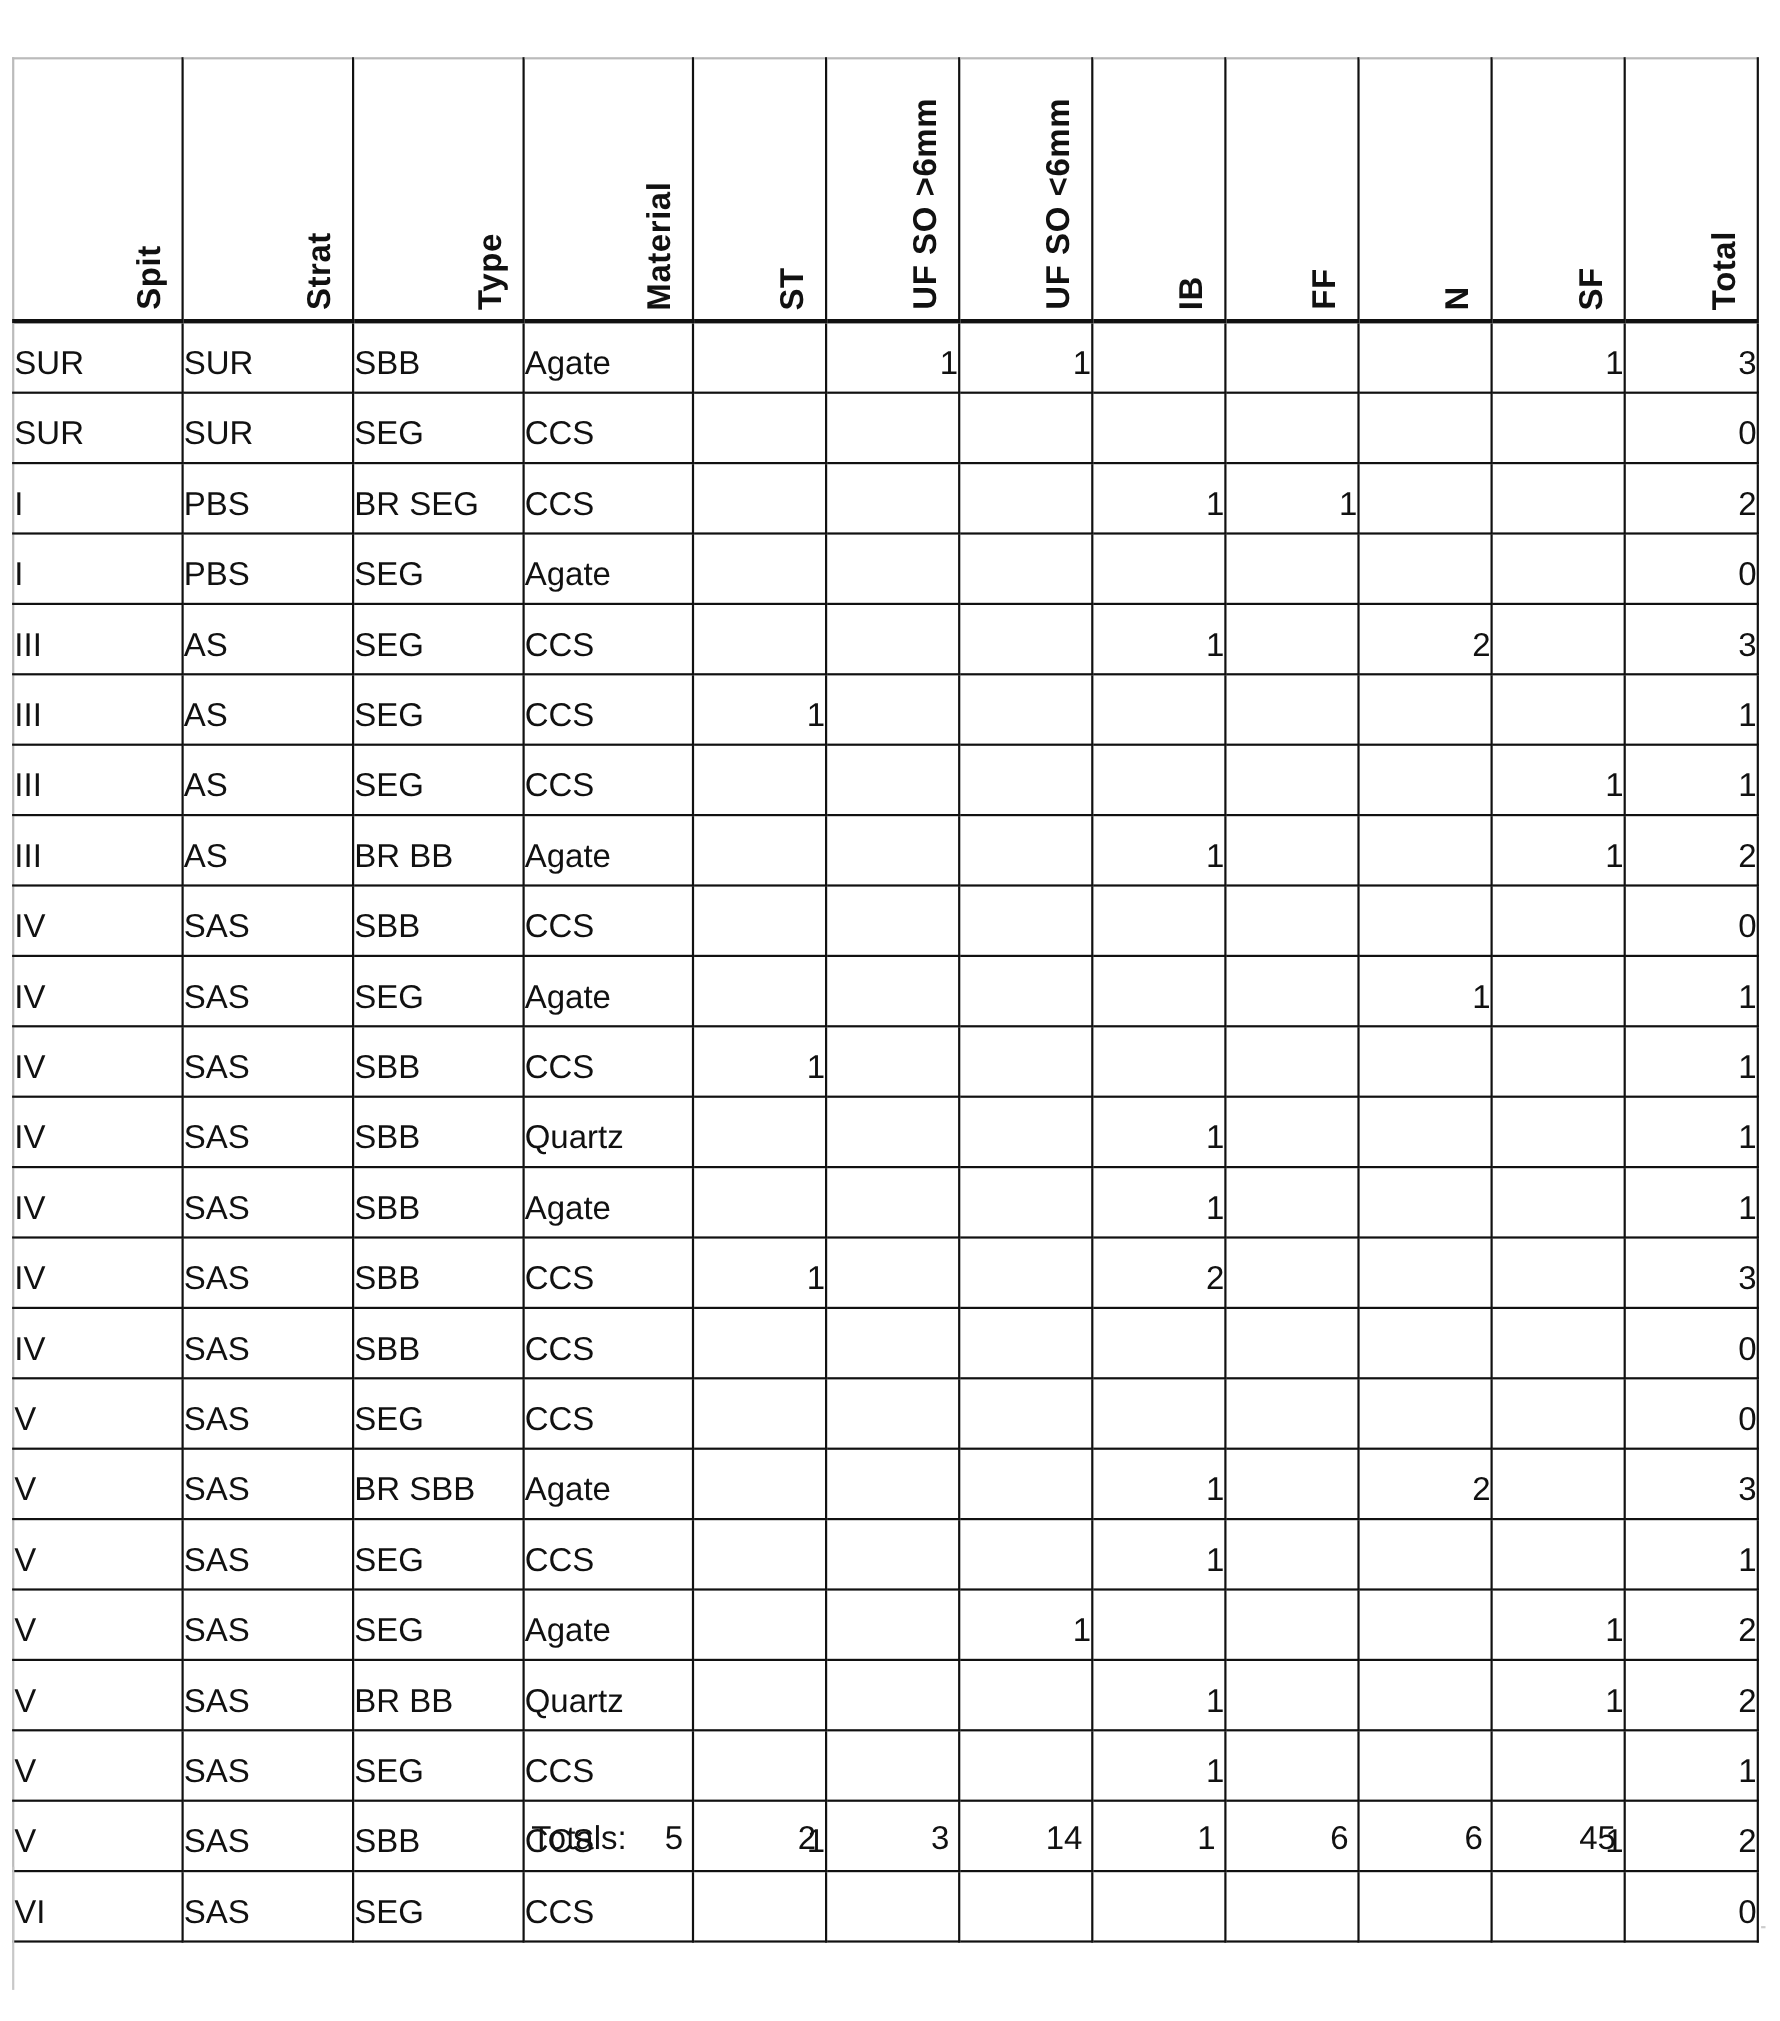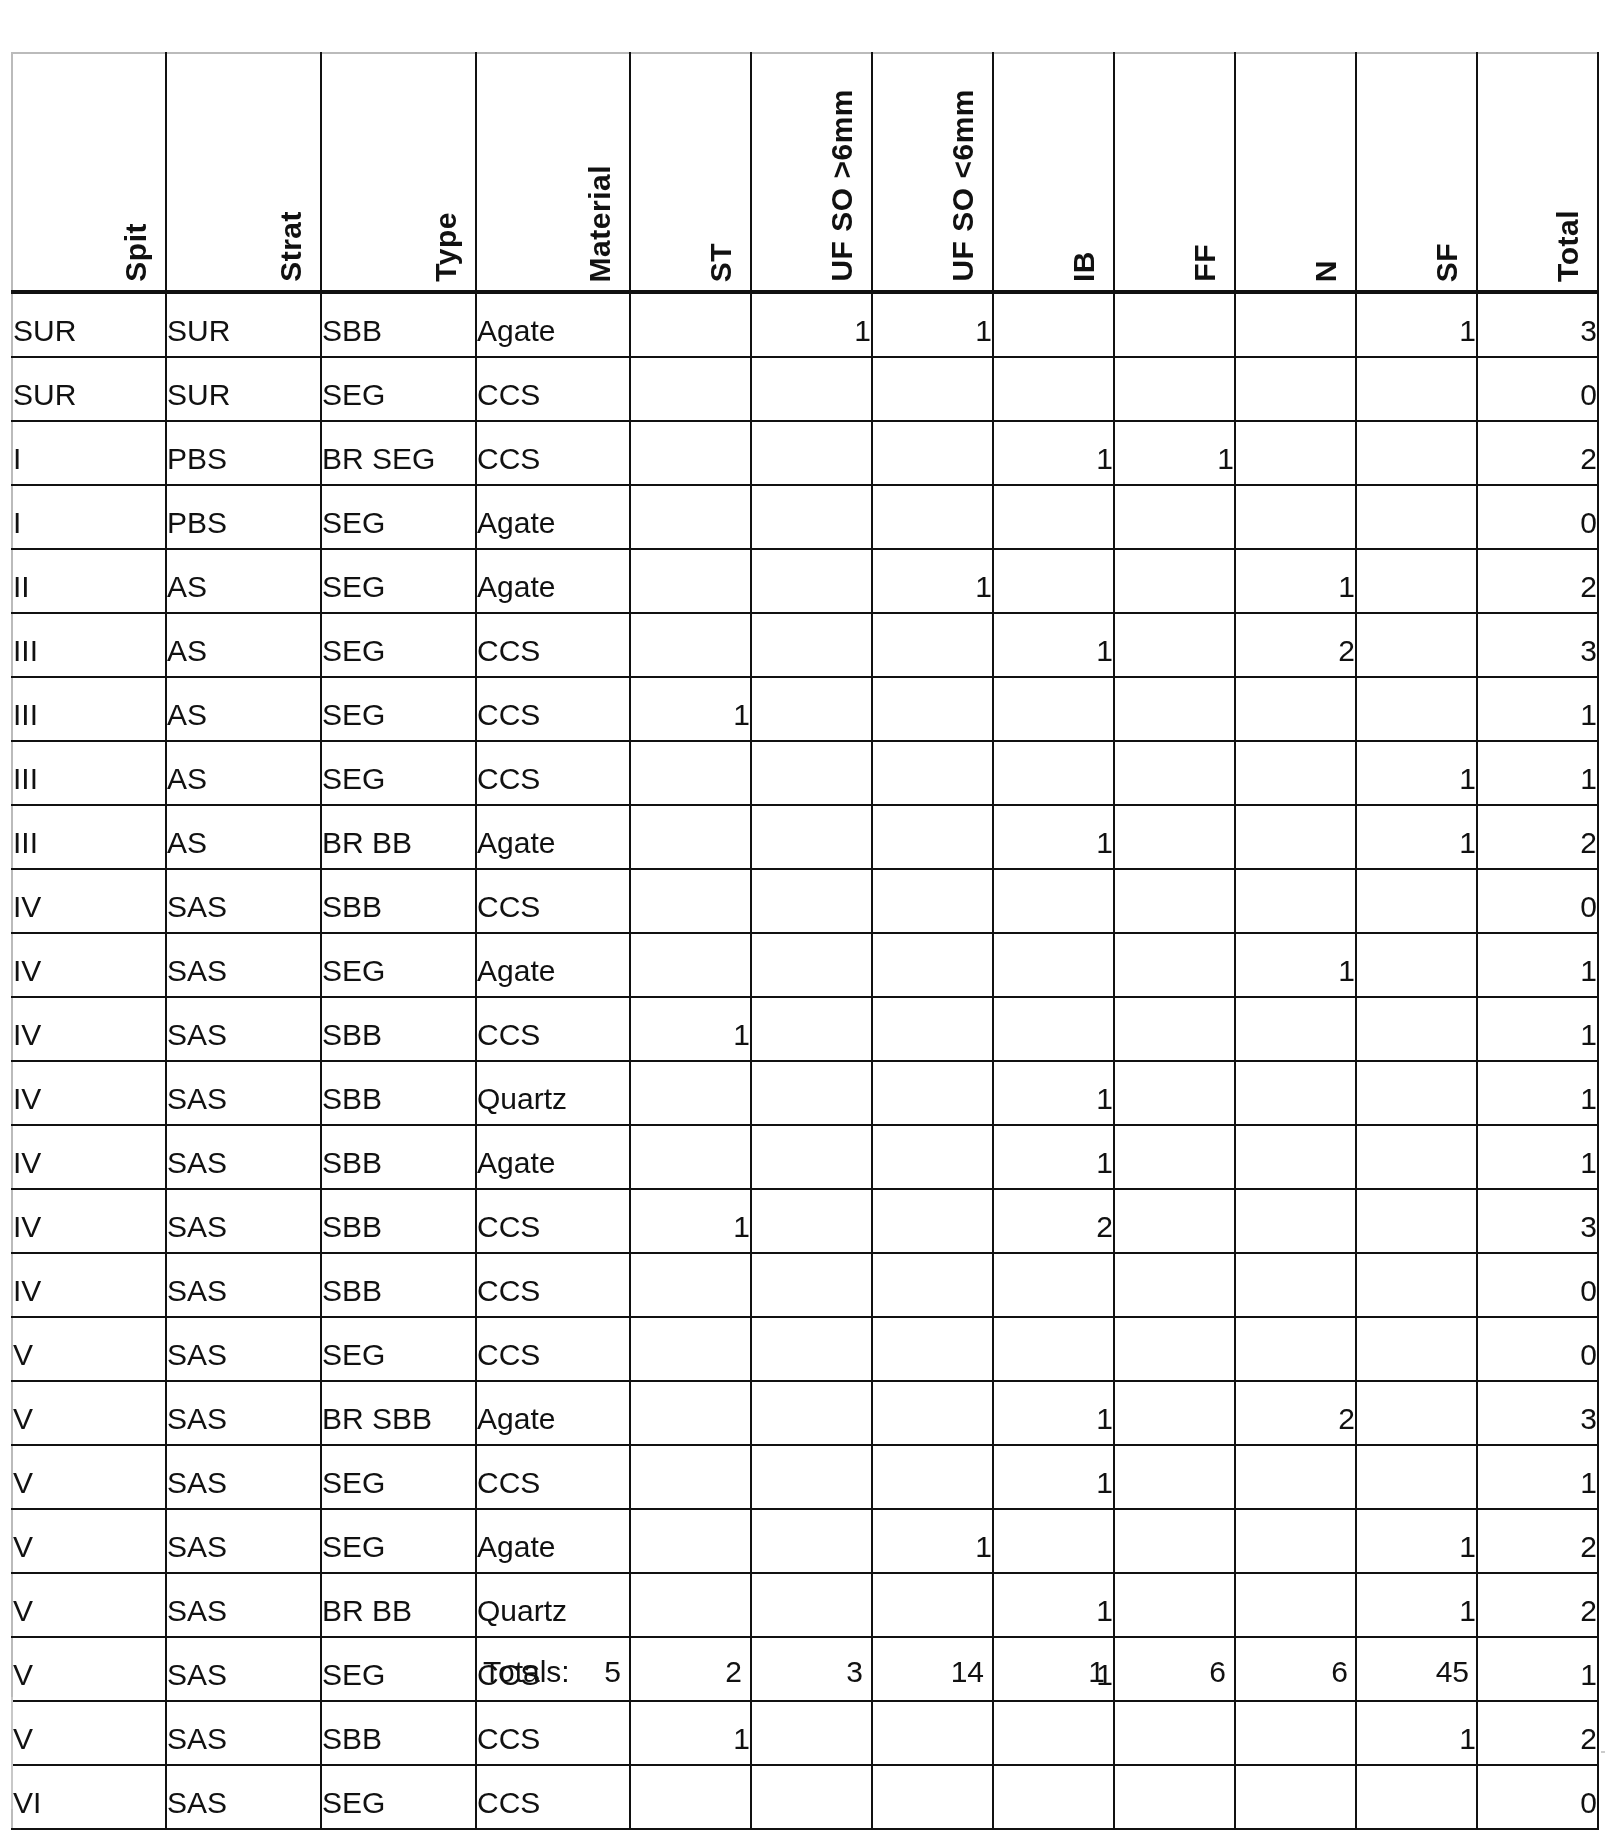--- a/index.html
+++ b/index.html
@@ -146,34 +146,20 @@
           <td class="num"></td>
           <td class="num"></td>
           <td class="num"></td>
           <td class="num"></td>
           <td class="num"></td>
           <td class="num"></td>
           <td class="num"></td>
           <td class="num">0</td>
         </tr>
         <tr>
-          <td class="txt">II</td>
-          <td class="txt">AS</td>
-          <td class="txt">SEG</td>
-          <td class="txt">Agate</td>
-          <td class="num"></td>
-          <td class="num"></td>
-          <td class="num">1</td>
-          <td class="num"></td>
-          <td class="num"></td>
-          <td class="num">1</td>
-          <td class="num"></td>
-          <td class="num">2</td>
-        </tr>
-        <tr>
           <td class="txt">III</td>
           <td class="txt">AS</td>
           <td class="txt">SEG</td>
           <td class="txt">CCS</td>
           <td class="num"></td>
           <td class="num"></td>
           <td class="num"></td>
           <td class="num">1</td>
           <td class="num"></td>
           <td class="num">2</td>

